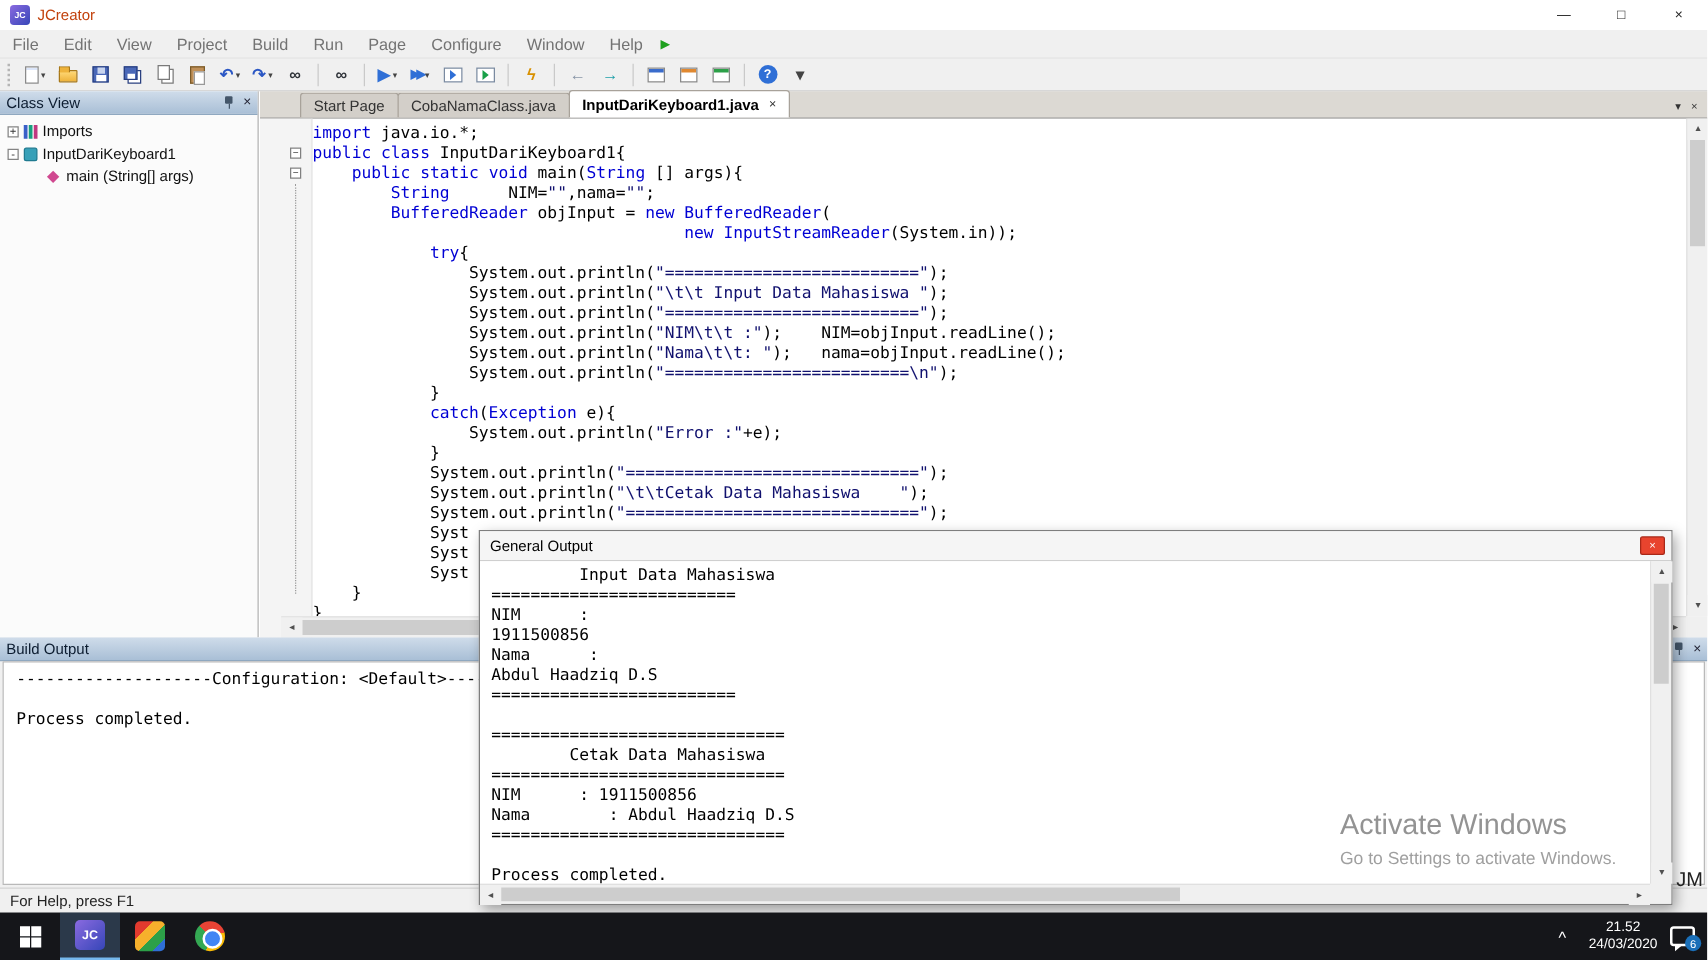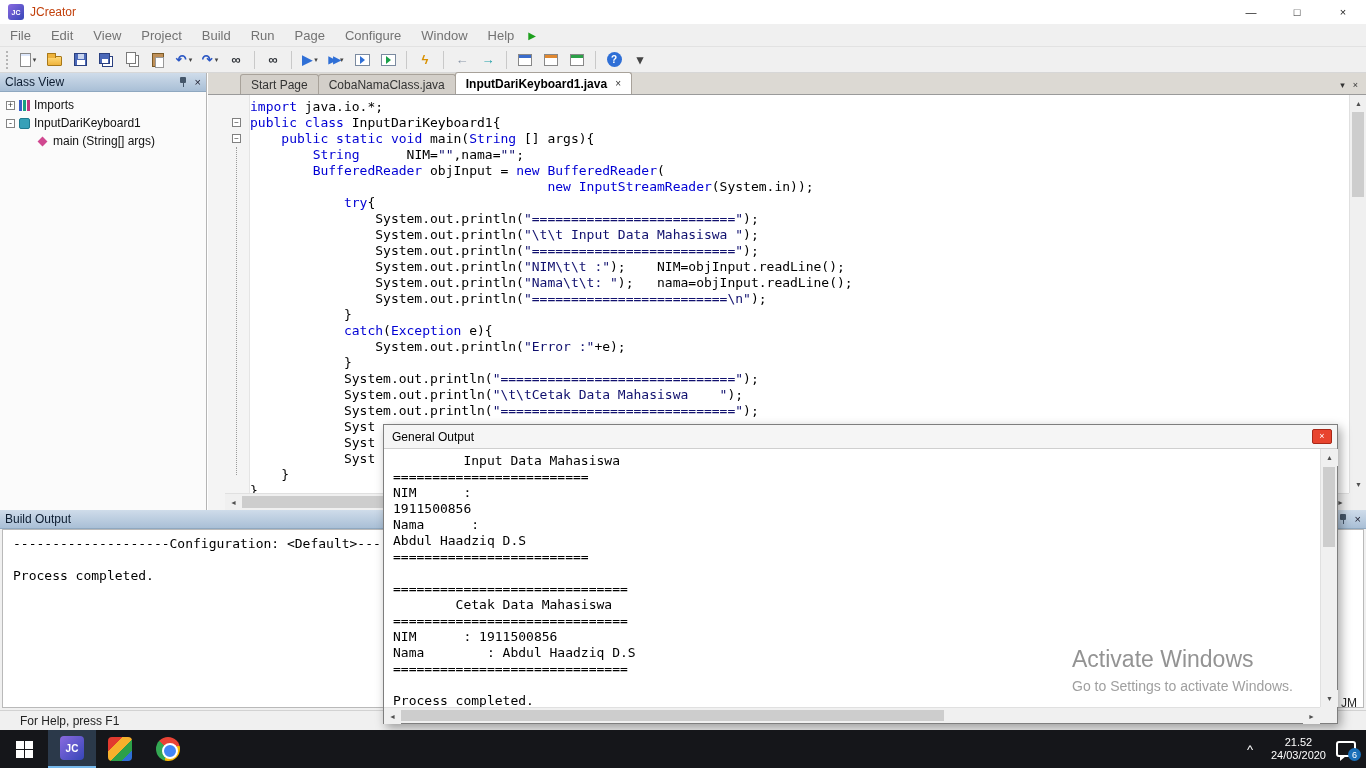--- a/index.html
+++ b/index.html
@@ -93,22 +93,22 @@
   .v-thumb{position:absolute;left:2px;right:2px;background:#cdcdcd;}
   .h-thumb{position:absolute;top:2px;bottom:2px;background:#cdcdcd;}
   .scroll-corner{position:absolute;right:0;bottom:0;width:17px;height:17px;background:#f0f0f0;}
 
   
   .buildout{position:absolute;left:0;top:510px;width:100%;height:200px;background:#f0f0f0;}
   .buildout-body{position:absolute;top:19px;left:2px;right:2px;bottom:2px;background:#fff;border:1px solid #b9b9b9;padding:6px 10px;font-family:"DejaVu Sans Mono","Liberation Mono",monospace;font-size:13px;line-height:16px;color:#000;overflow:hidden;}
   .bo-line{white-space:pre;height:16px;}
 
   
-  .statusbar{position:absolute;left:0;top:710px;width:100%;height:20px;background:#f0f0f0;border-top:1px solid #d2d2d2;display:flex;align-items:center;padding:0 20px;font-size:12px;color:#222;z-index:10;}
-  .status-indicator{position:absolute;left:1341px;top:696px;font-size:12px;color:#222;z-index:45;font-family:"Liberation Sans",sans-serif;}
+  .statusbar{position:absolute;left:0;top:710px;width:100%;height:20px;background:#f0f0f0;border-top:1px solid #d2d2d2;display:flex;align-items:center;padding:0 8px;font-size:12px;color:#222;z-index:10;}
+  .status-indicator{position:absolute;left:1341px;top:696px;font-size:16px;color:#222;z-index:45;font-family:"Liberation Sans",sans-serif;}
 
   
   .gowin{position:absolute;left:383px;top:424px;width:955px;height:300px;background:#fff;border:1px solid #7e7e7e;box-shadow:3px 4px 10px rgba(0,0,0,.35);z-index:40;}
   .gowin-title{height:24px;background:#f5f5f5;border-bottom:1px solid #cfcfcf;display:flex;align-items:center;padding-left:8px;font-size:12px;color:#000;}
   .gowin-close{margin-left:auto;margin-right:5px;width:20px;height:15px;background:#e8442e;border:1px solid #a82818;border-radius:2px;color:#fff;font-size:9px;display:flex;align-items:center;justify-content:center;line-height:1;}
   .gowin-body{position:absolute;top:24px;left:0;right:17px;bottom:16px;overflow:hidden;padding:4px 0 0 9px;font-family:"DejaVu Sans Mono","Liberation Mono",monospace;font-size:13px;line-height:16px;color:#000;background:#fff;}
   .go-line{white-space:pre;height:16px;}
   .gowin .go-vscroll{position:absolute;top:24px;right:0;bottom:16px;width:17px;background:#f0f0f0;border-left:1px solid #e0e0e0;}
   .gowin .go-hscroll{position:absolute;left:0;right:17px;bottom:0;height:16px;background:#f0f0f0;border-top:1px solid #e0e0e0;}
   .gowin .scroll-corner{width:17px;height:16px;}

